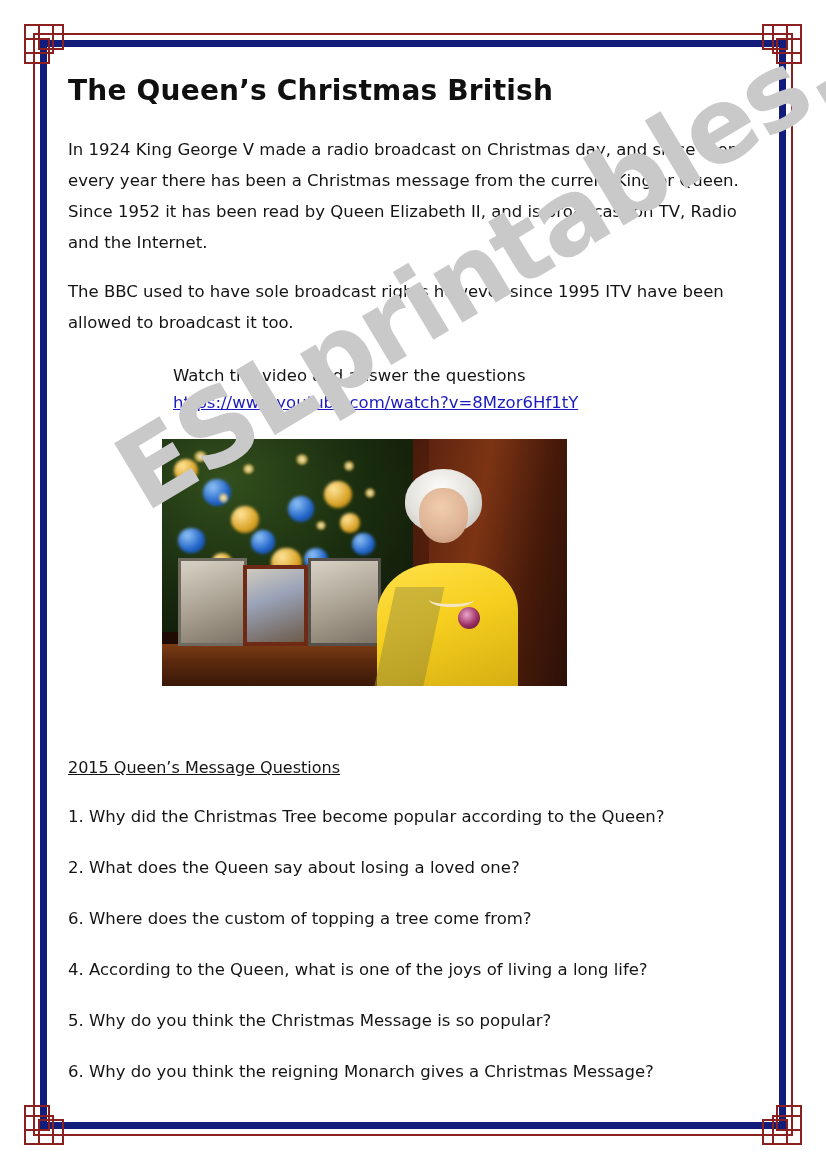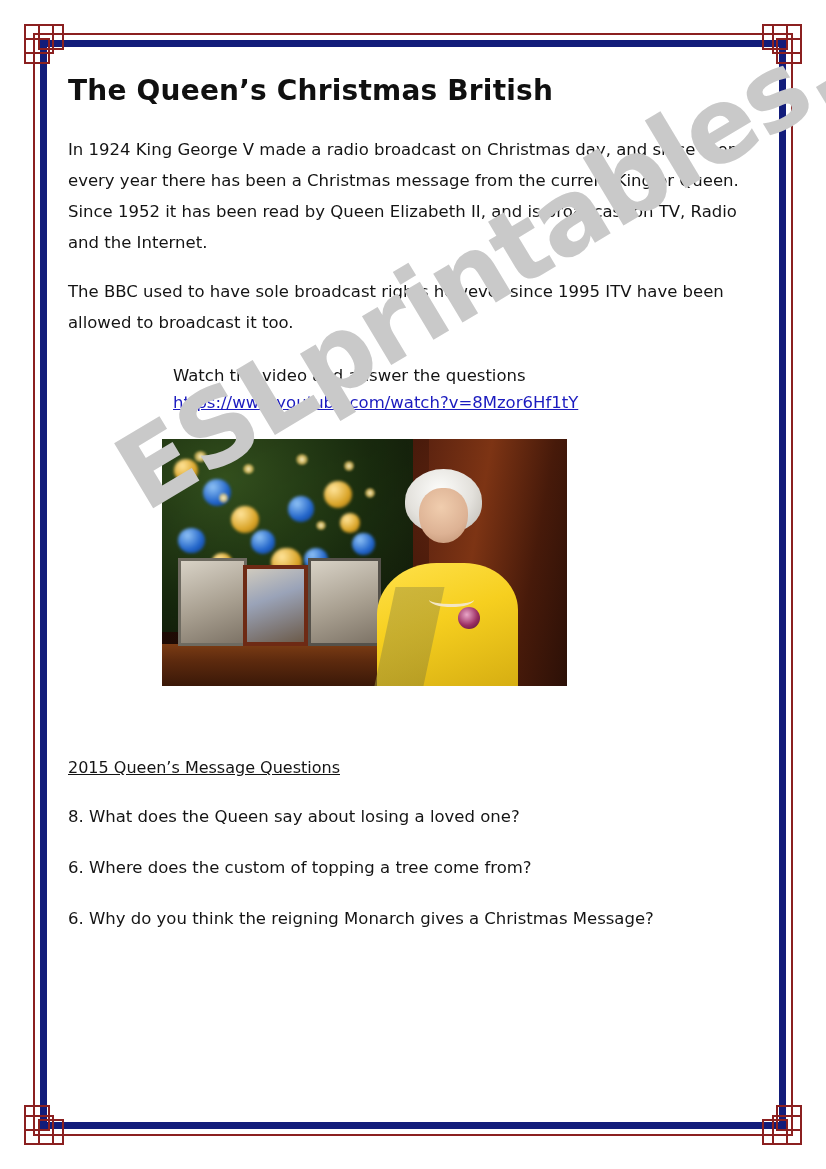--- a/index.html
+++ b/index.html
@@ -338,18 +338,21 @@
     <div class="queen-body"></div>
     <div class="queen-sash"></div>
     <div class="necklace"></div>
     <div class="brooch"></div>
     <div class="queen-hair"></div>
     <div class="queen-face"></div>
   </div>
 
   <div class="questions">
     <div class="q-heading">2015 Queen’s Message Questions</div>
-    <p class="q-item">8. What does the Queen say about losing a loved one?</p>
+    <p class="q-item">1. Why did the Christmas Tree become popular according to the Queen?</p>
+    <p class="q-item">2. What does the Queen say about losing a loved one?</p>
     <p class="q-item">6. Where does the custom of topping a tree come from?</p>
+    <p class="q-item">4. According to the Queen, what is one of the joys of living a long life?</p>
+    <p class="q-item">5. Why do you think the Christmas Message is so popular?</p>
     <p class="q-item last">6. Why do you think the reigning Monarch gives a Christmas Message?</p>
   </div>
 
 </div>
 
 </body></html>

